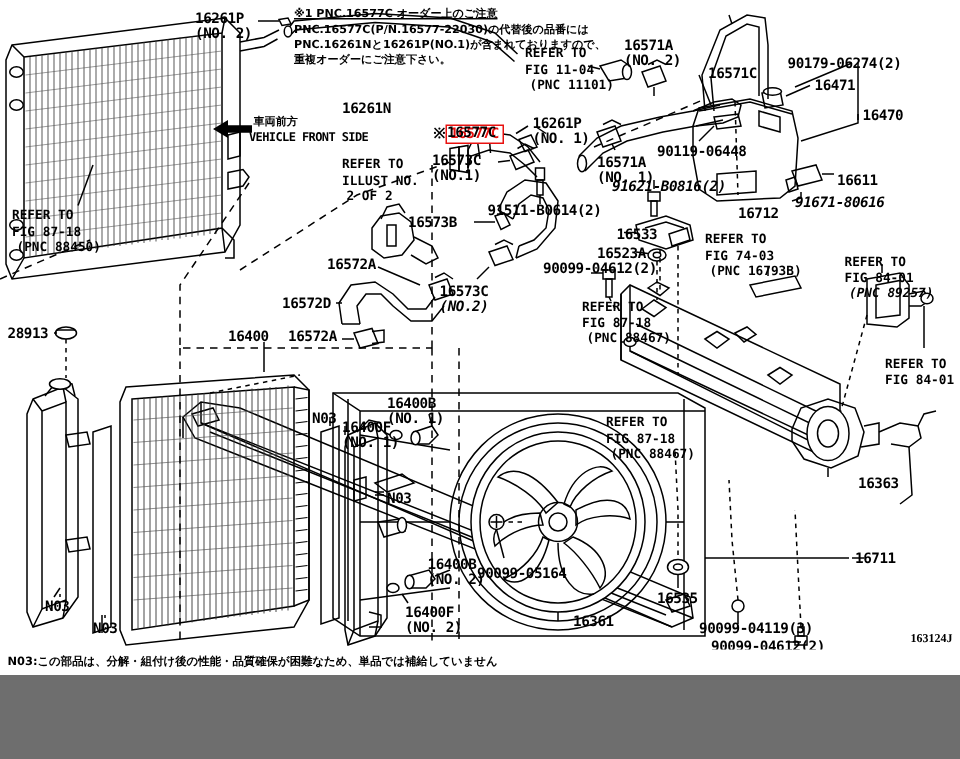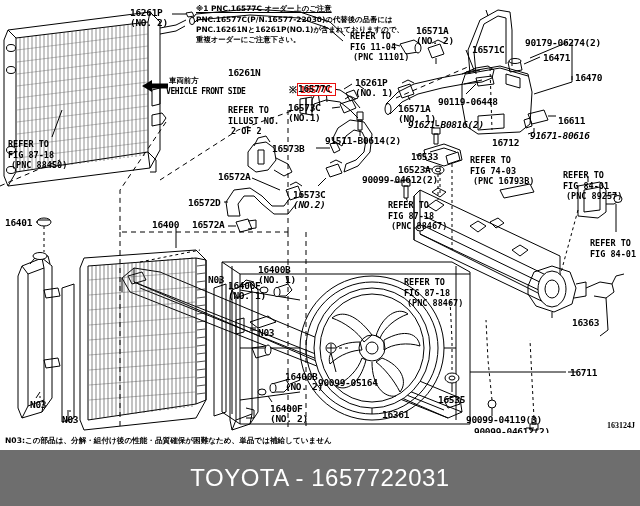--- a/index.html
+++ b/index.html
@@ -639,21 +639,21 @@
         <div class="lbl" style="left: 474px; top: 427px;">
           <div>90099-04612(2)</div>
         </div>
         <div class="lbl" style="left: 382px; top: 410px;">
           <div>16361</div>
         </div>
         <div class="lbl" style="left: 318px; top: 378px;">
           <div>90099-05164</div>
         </div>
         <div class="lbl" style="left: 5px; top: 218px;">
-          <div>16401</div>
+          <div>28913</div>
         </div>
         <div class="lbl" style="left: 152px; top: 220px;">
           <div>16400</div>
         </div>
         <div class="lbl" style="left: 258px; top: 265px;">
           <div>16400B</div>
           <div class="sm" style="text-align: center;">(NO. 1)</div>
         </div>
         <div class="lbl" style="left: 228px; top: 281px;">
           <div>16400F</div>
@@ -697,21 +697,21 @@
           <div style="padding-left: 3px;">(PNC 11101)</div>
         </div>
         <div class="lbl ref" style="left: 470px; top: 155px;">
           <div>REFER TO</div>
           <div>FIG 74-03</div>
           <div style="padding-left: 3px;">(PNC 16793B)</div>
         </div>
         <div class="lbl ref" style="left: 563px; top: 170px;">
           <div>REFER TO</div>
           <div>FIG 84-01</div>
-          <div style="padding-left: 3px;">(PNC 89257)</div>
+          <div style="padding-left: 3px; font-style: italic;">(PNC 89257)</div>
         </div>
         <div class="lbl ref" style="left: 590px; top: 238px;">
           <div>REFER TO</div>
           <div>FIG 84-01</div>
         </div>
         <div class="lbl ref" style="left: 388px; top: 200px;">
           <div>REFER TO</div>
           <div>FIG 87-18</div>
           <div style="padding-left: 3px;">(PNC 88467)</div>
         </div>
@@ -724,16 +724,15 @@
 
     <div id="diagid">163124J</div>
 
     <div id="footnote">
       <div class="jp">N03:この部品は、分解・組付け後の性能・品質確保が困難なため、単品では補給していません</div>
     </div>
   </div>
 
   <div id="banner">
     <div id="bannertext">
-      <span>TOYOTA - 1657722031</span>
     </div>
   </div>
 </div>
 
 </body></html>

